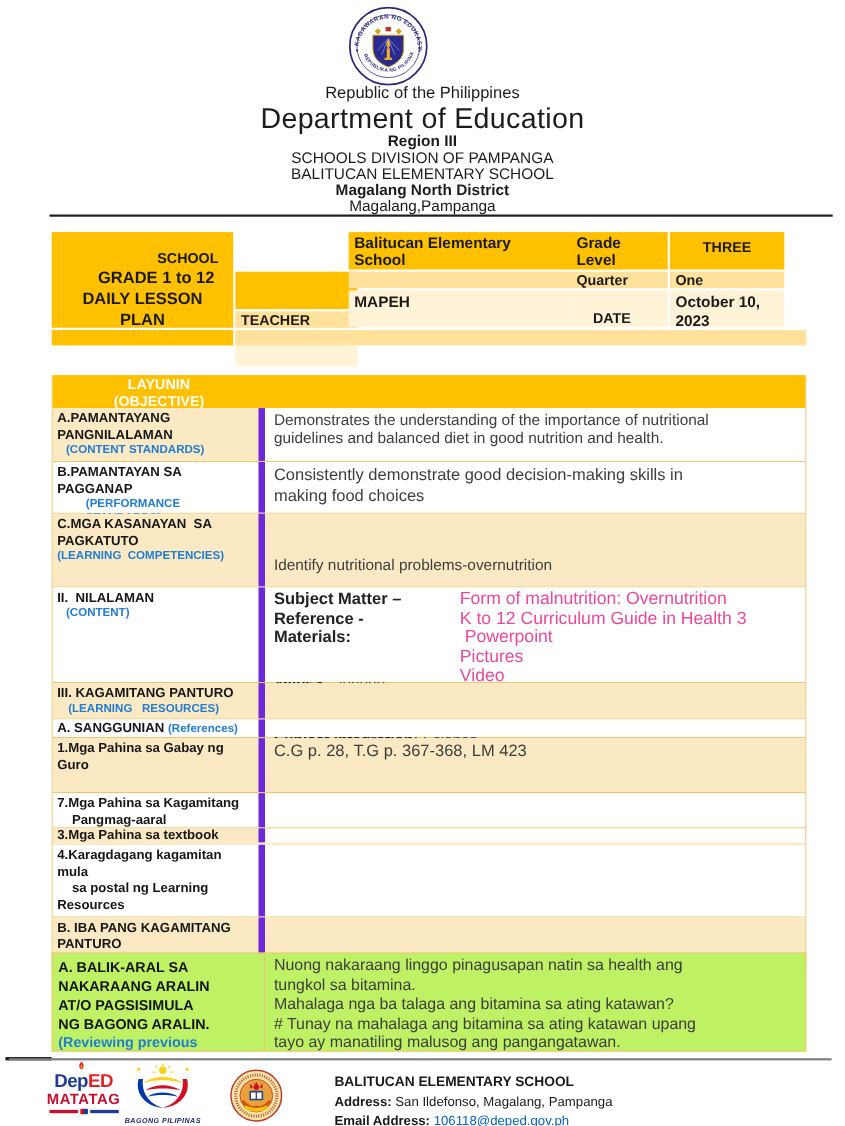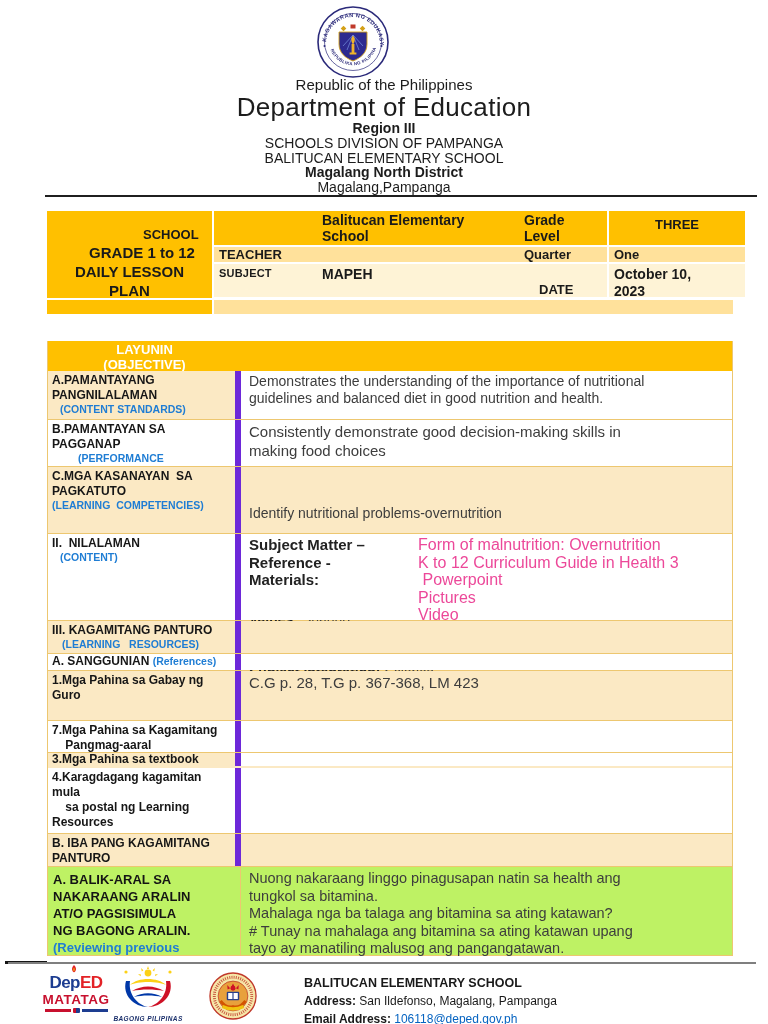--- a/index.html
+++ b/index.html
@@ -20,24 +20,24 @@
   .cell{position:absolute;box-sizing:border-box;}
   .gold{background:#FFC000;}
   .cr2{background:#FFE19B;}
   .cr3{background:#FEF3D6;}
   .big-cell{left:0;top:0;width:165px;height:87px;text-align:center;
             font-weight:bold;font-size:15px;line-height:19px;color:#1a1a1a;
             padding-top:13px;white-space:pre-wrap;}
   .school-ovl{position:absolute;left:96px;top:14px;font-weight:bold;font-size:13px;color:#1a1a1a;}
   .strip-l{left:0;top:89px;width:165px;height:14px;}
   .strip-r{left:167px;top:89px;width:519px;height:14px;}
-  .c2{left:167px;width:111px;}
+  .c2{left:167px;width:111px;margin-top:36px;}
   .c3{left:270px;width:202px;}
   .c4{left:472px;width:88px;}
-  .c5{left:562px;width:136px;}
+  .c5{left:562px;width:104px;}
   .r1{top:0;height:34px;}
   .r2{top:36px;height:15px;}
   .r3{top:53px;height:33px;}
   .blab{font-weight:bold;color:#1a1a1a;}
   .itbl .txt{padding:1px 5px;white-space:pre-wrap;}
 
   
   .otbl{position:absolute;left:47px;top:341px;width:686px;box-sizing:border-box;
         border-left:1px solid #EDC770;border-right:1px solid #EDC770;border-bottom:1px solid #EDC770;}
   .obar{height:30px;background:#FFC000;}

